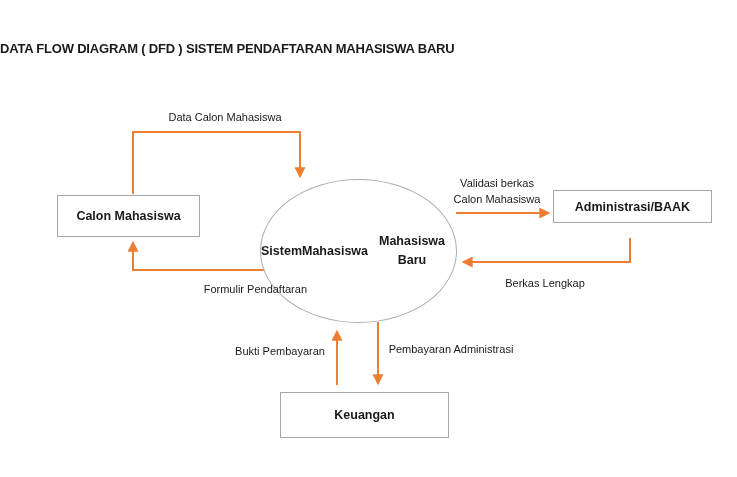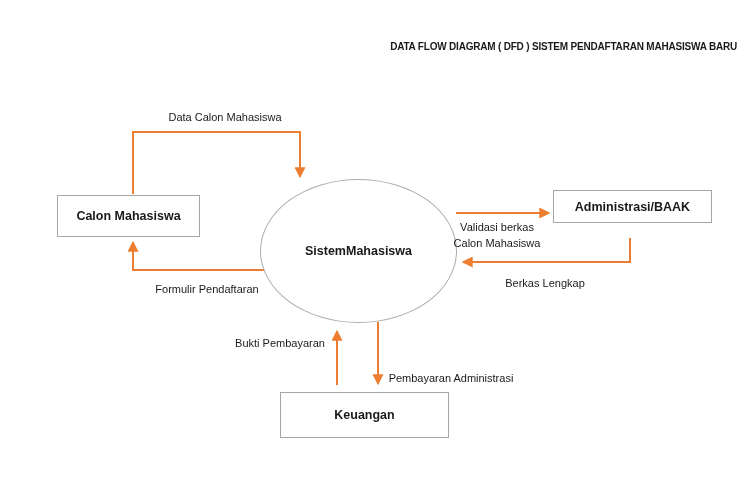--- a/index.html
+++ b/index.html
@@ -12,22 +12,22 @@
   .canvas{
     position:relative;
     width:737px;height:477px;
     background:var(--background);
     font-family:"Liberation Sans", sans-serif;
     color:var(--text);
     overflow:hidden;
   }
   .title{
     position:absolute;left:0;top:41px;width:737px;
-    text-align:right;
-    font-size:10px;font-weight:bold;letter-spacing:-0.2px;
+    text-align:left;
+    font-size:13px;font-weight:bold;letter-spacing:-0.2px;
     color:var(--text);
   }
   .entity{
     position:absolute;
     border:1.5px solid var(--node-border);
     background:#fff;
     display:flex;align-items:center;justify-content:center;
     font-size:12.5px;font-weight:bold;
     box-sizing:border-box;
   }
@@ -43,25 +43,25 @@
     box-sizing:border-box;
   }
   .flow-label{
     position:absolute;
     font-size:11px;line-height:16px;
     text-align:center;
     color:var(--text);
     white-space:nowrap;
   }
   .lbl-data-calon{left:125px;top:109px;width:200px;}
-  .lbl-formulir{left:107px;top:281px;width:200px;}
-  .lbl-validasi{left:437px;top:175px;width:120px;margin-top:44px;}
+  .lbl-formulir{left:107px;top:281px;width:200px;text-align:right;}
+  .lbl-validasi{left:437px;top:175px;width:120px;}
   .lbl-berkas{left:465px;top:275px;width:160px;}
-  .lbl-bukti{left:200px;top:335px;width:160px;}
-  .lbl-pembayaran{left:371px;top:341px;width:160px;margin-top:29px;}
+  .lbl-bukti{left:200px;top:343px;width:160px;}
+  .lbl-pembayaran{left:371px;top:341px;width:160px;}
   svg.flows{position:absolute;left:0;top:0;}
   .flow{stroke:var(--arrow);stroke-width:2;fill:none;}
   .arrowhead{fill:var(--arrow);}
 </style>
 </head>
 <body>
 
 <div class="canvas">
 
   <div class="title">DATA FLOW DIAGRAM ( DFD ) SISTEM PENDAFTARAN MAHASISWA BARU</div>
@@ -86,20 +86,21 @@
   <div class="entity administrasi">
     <span>Administrasi/BAAK</span>
   </div>
   <div class="entity keuangan">
     <span>Keuangan</span>
   </div>
 
   <div class="process">
     <span>Sistem</span>
     <span>Mahasiswa</span>
+    <span>Mahasiswa Baru</span>
   </div>
 
   <div class="flow-label lbl-data-calon">Data Calon Mahasiswa</div>
   <div class="flow-label lbl-formulir">Formulir Pendaftaran</div>
   <div class="flow-label lbl-validasi">
     <div>Validasi berkas</div>
     <div>Calon Mahasiswa</div>
   </div>
   <div class="flow-label lbl-berkas">Berkas Lengkap</div>
   <div class="flow-label lbl-bukti">Bukti Pembayaran</div>

